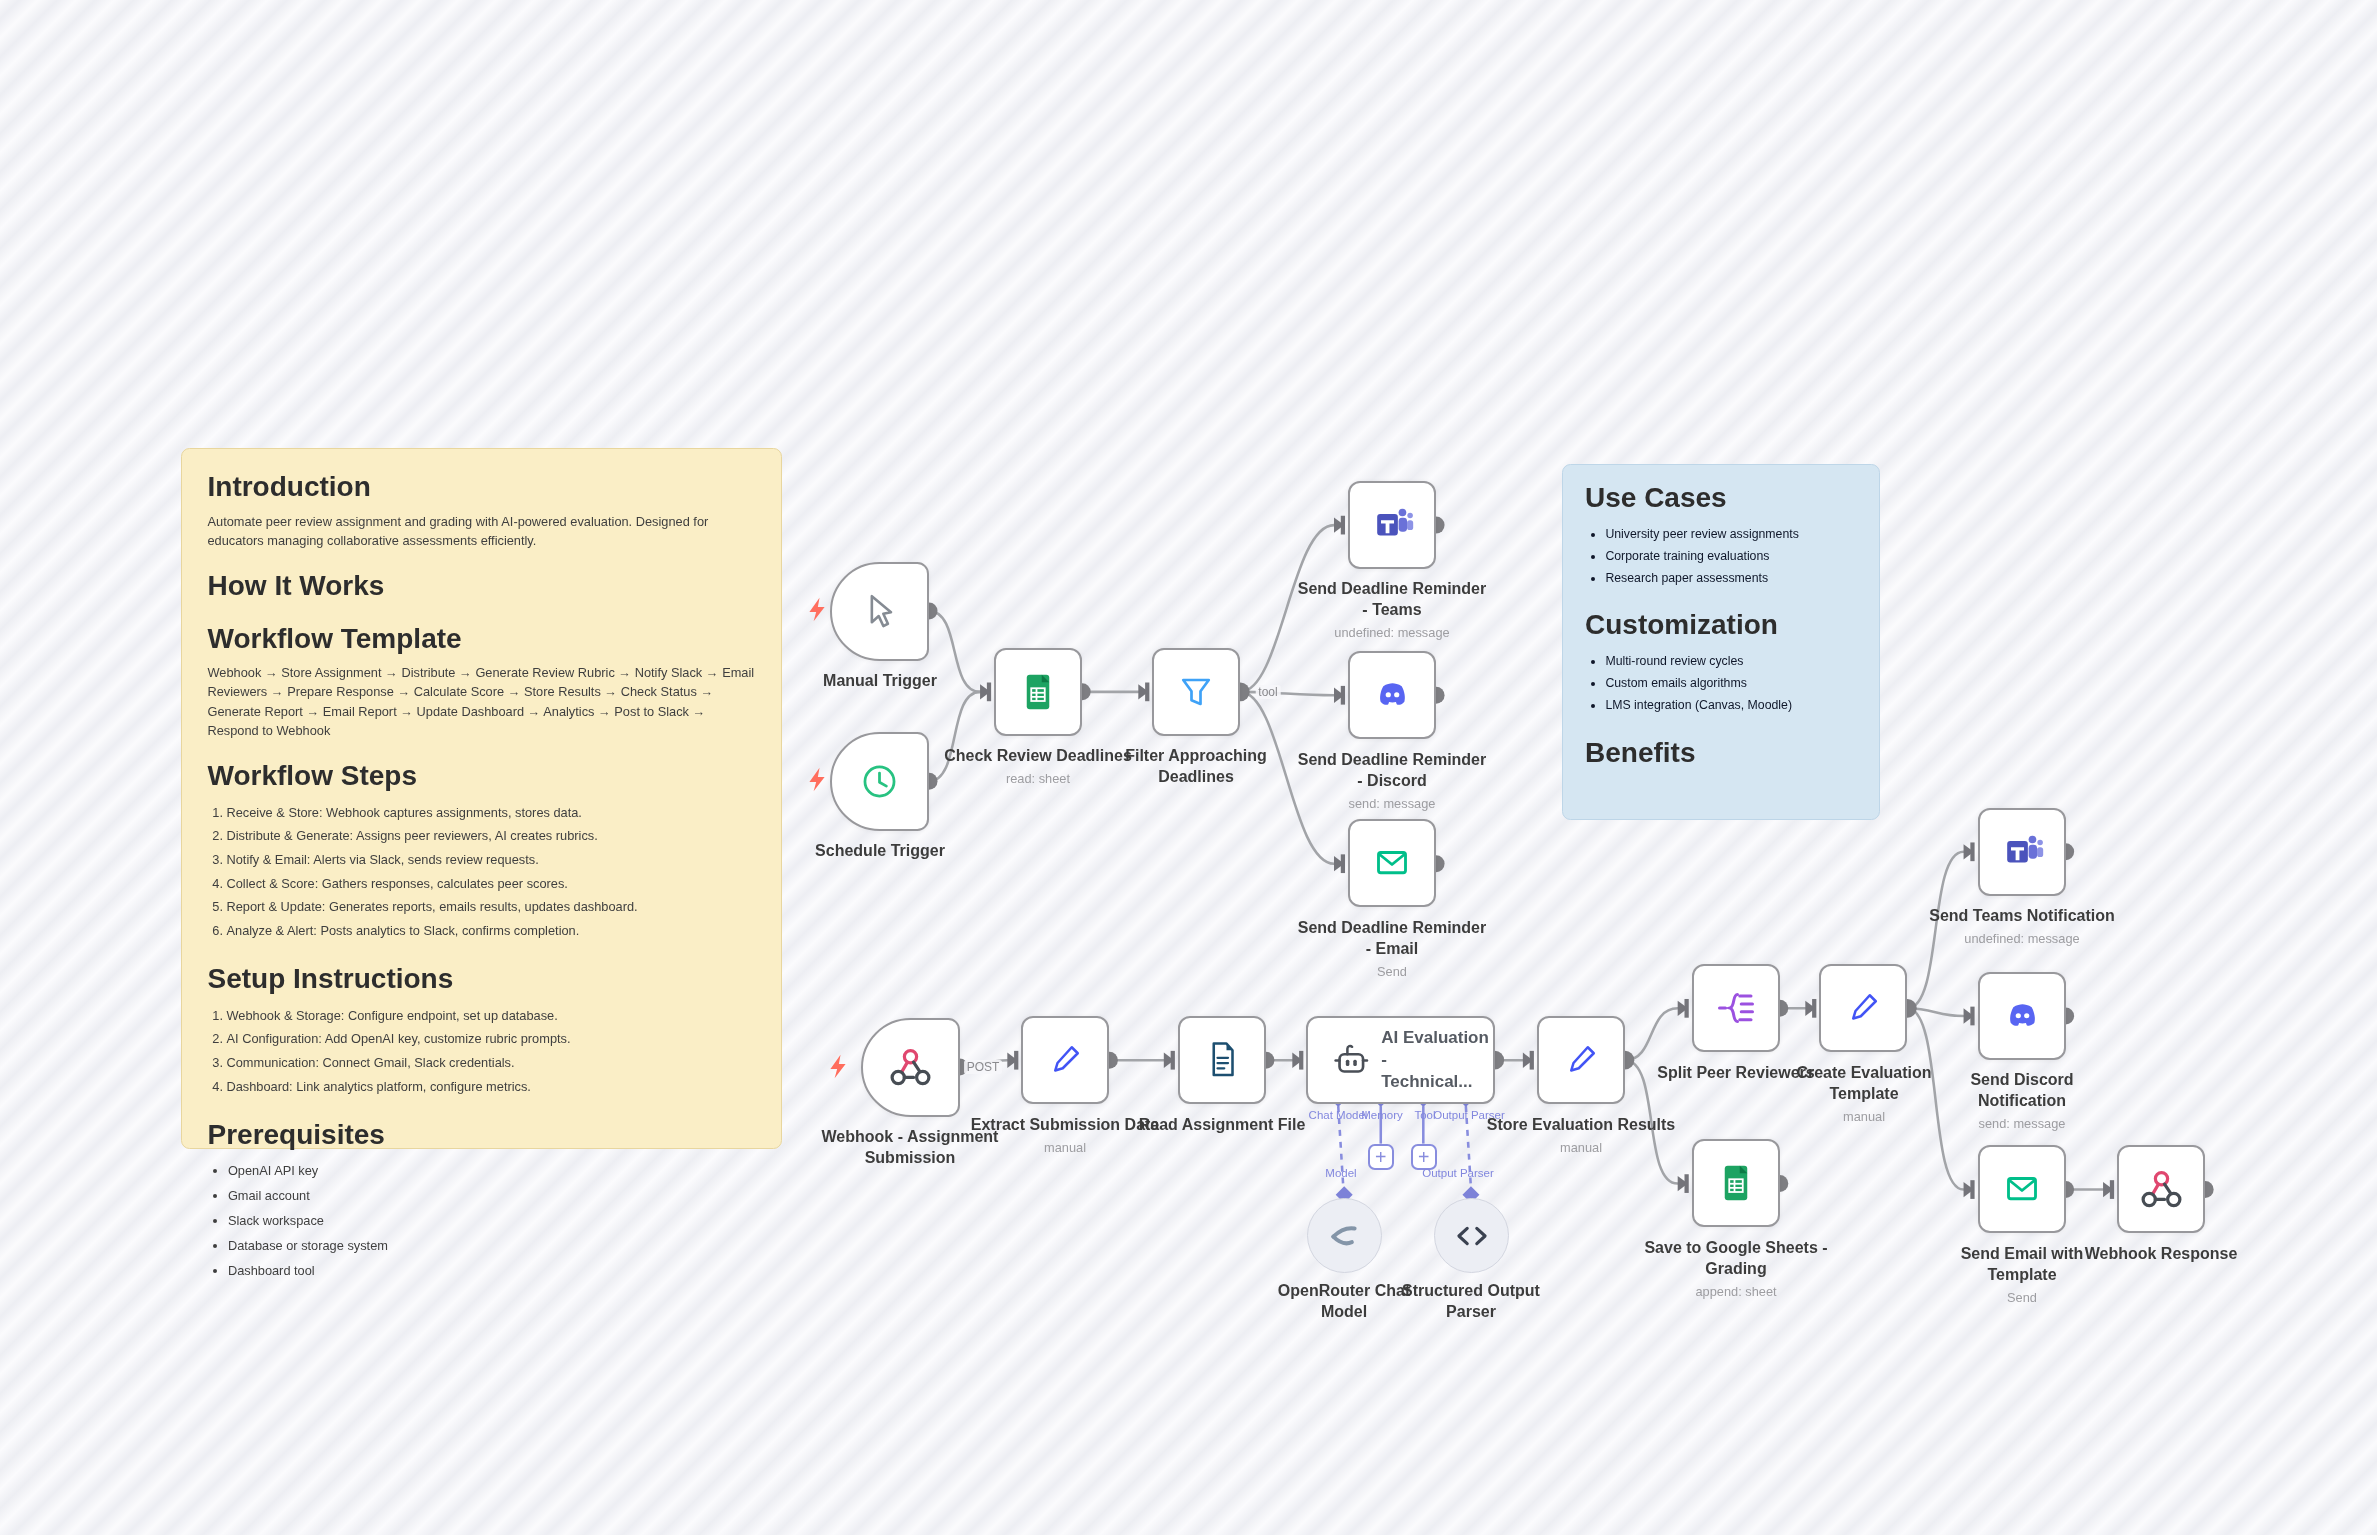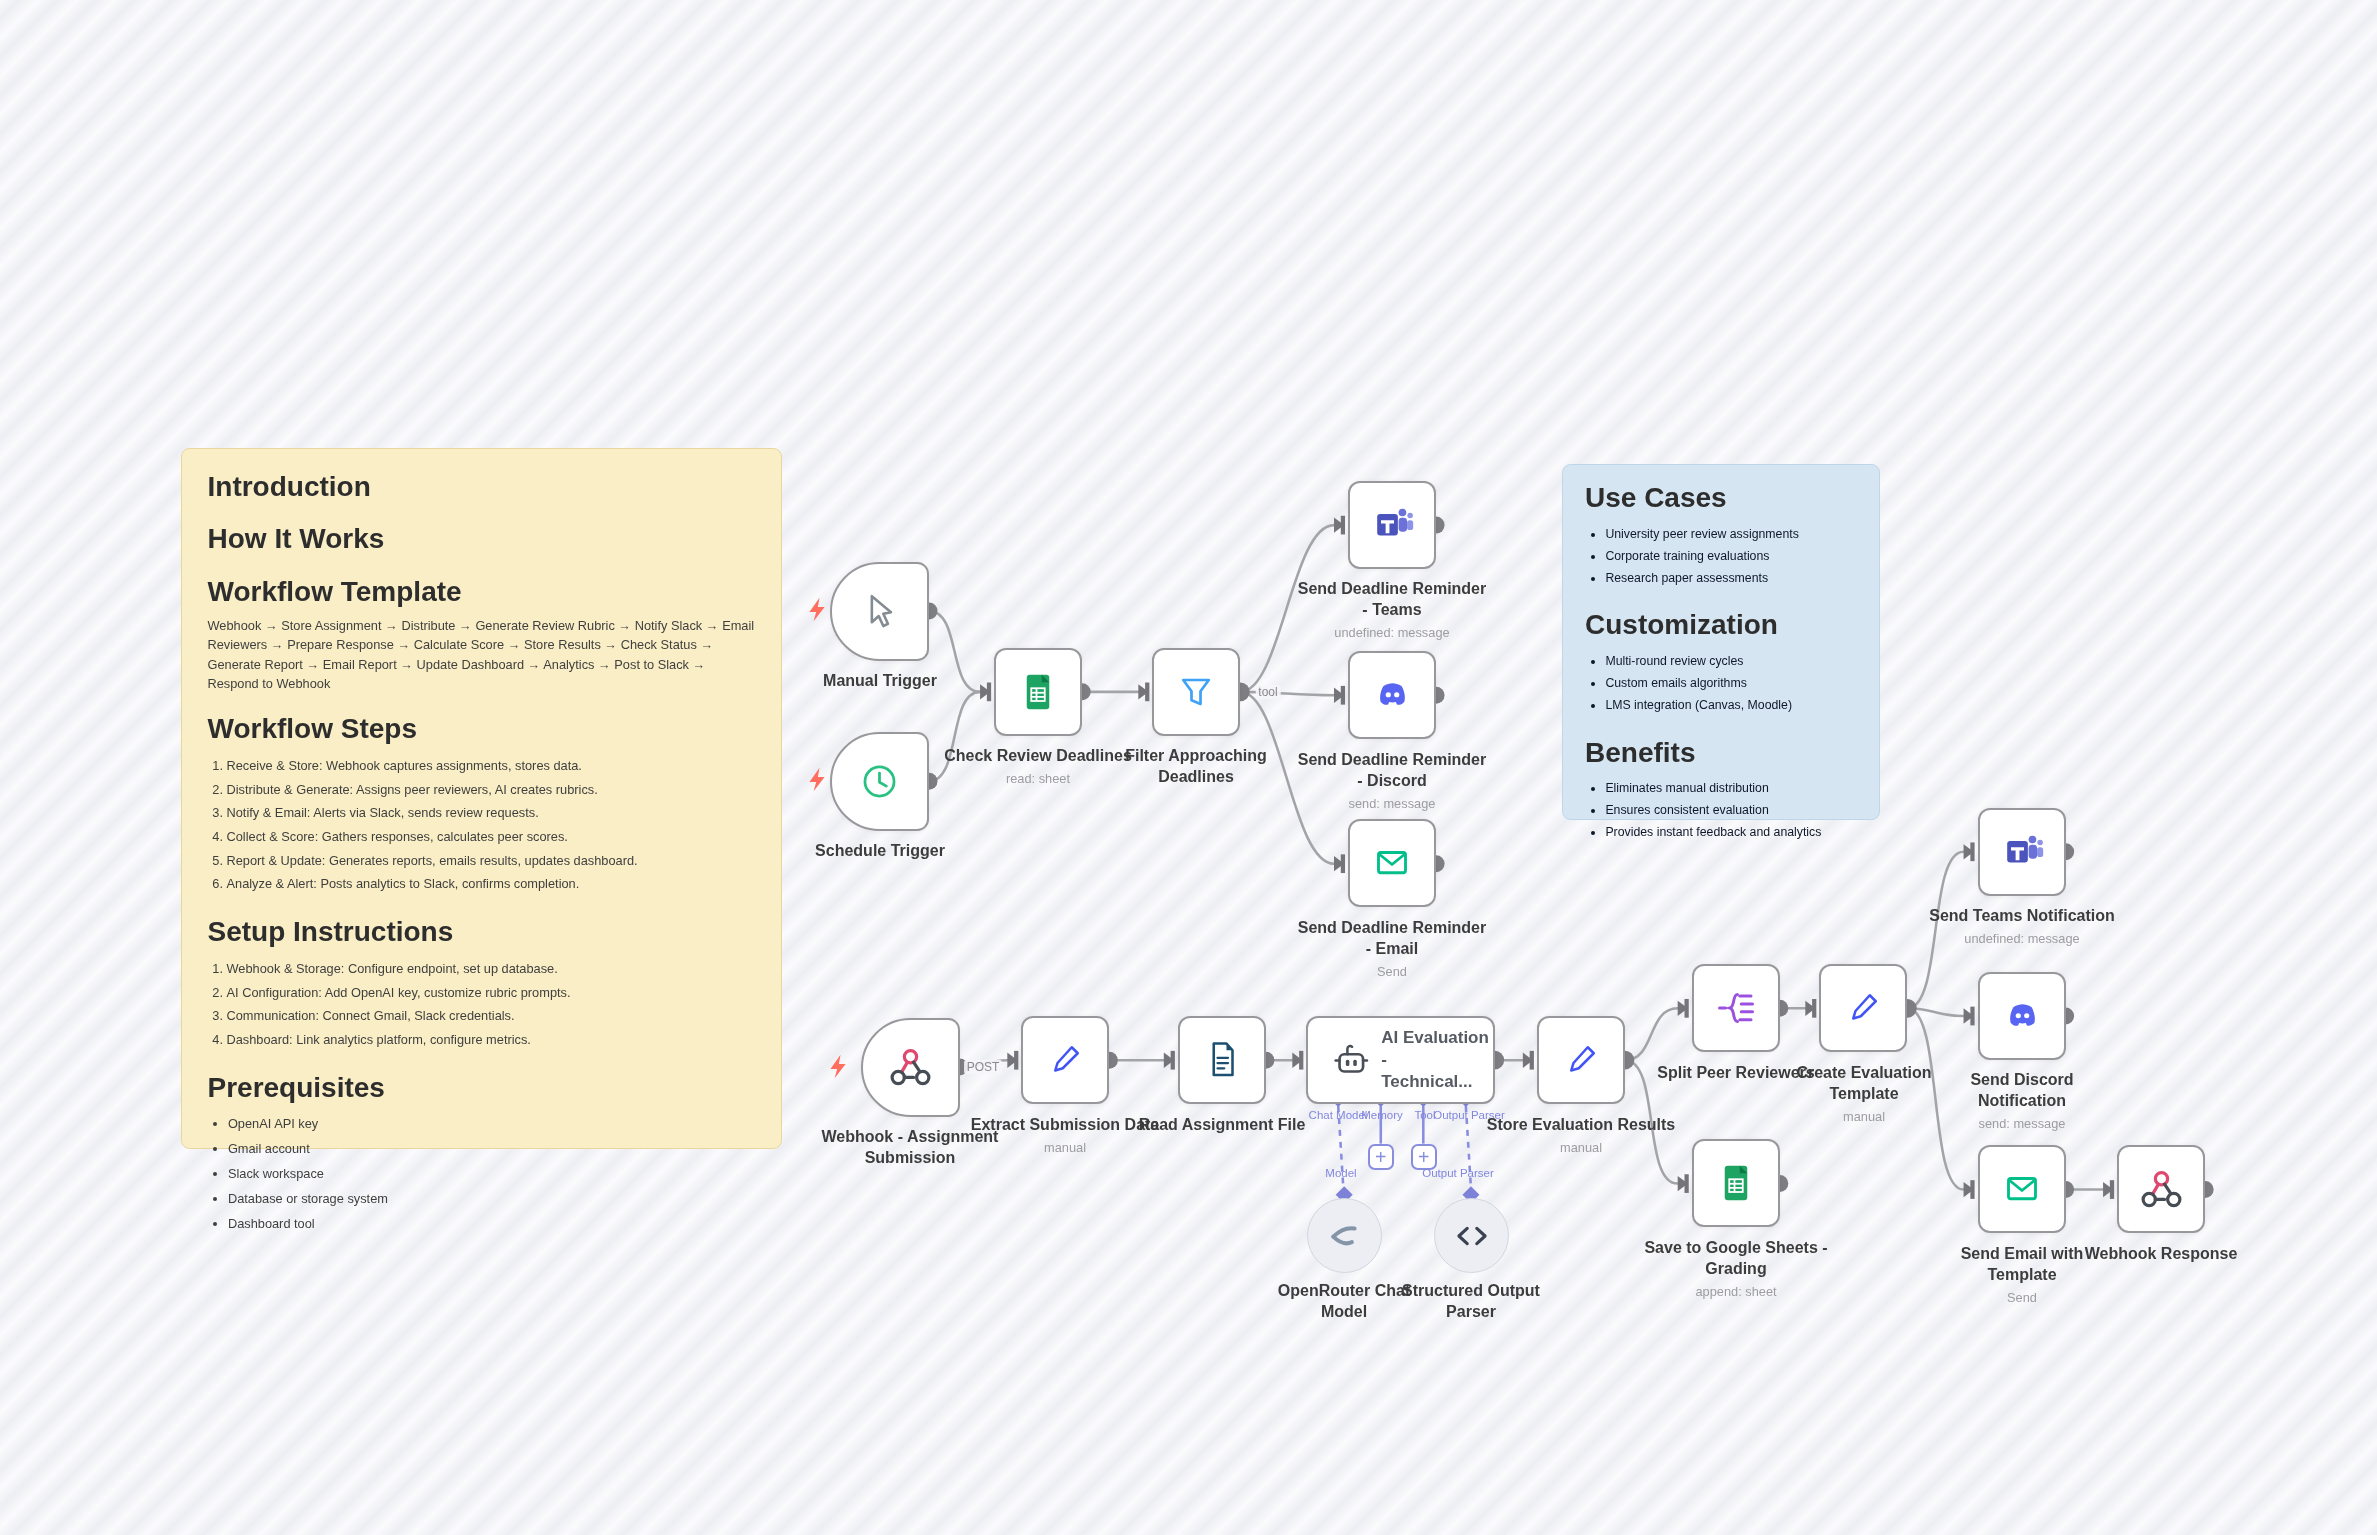--- a/index.html
+++ b/index.html
@@ -34,20 +34,21 @@
     border:1.7px solid #d3d6e0;display:flex;align-items:center;justify-content:center;box-sizing:border-box;}
   .bolt{position:absolute;z-index:3;}
 </style>
 </head>
 <body>
 
 <div class="canvas">
 
   <div class="note note-y" style="left:181px;top:448px;width:601px;height:701px;">
     <h2>Introduction</h2>
+    <p>Automate peer review assignment and grading with AI-powered evaluation. Designed for educators managing collaborative assessments efficiently.</p>
     <h2>How It Works</h2>
     <h2>Workflow Template</h2>
     <p>Webhook → Store Assignment → Distribute → Generate Review Rubric → Notify Slack → Email Reviewers → Prepare Response → Calculate Score → Store Results → Check Status → Generate Report → Email Report → Update Dashboard → Analytics → Post to Slack → Respond to Webhook</p>
     <h2>Workflow Steps</h2>
     <ol>
       <li>Receive &amp; Store: Webhook captures assignments, stores data.</li>
       <li>Distribute &amp; Generate: Assigns peer reviewers, AI creates rubrics.</li>
       <li>Notify &amp; Email: Alerts via Slack, sends review requests.</li>
       <li>Collect &amp; Score: Gathers responses, calculates peer scores.</li>
       <li>Report &amp; Update: Generates reports, emails results, updates dashboard.</li>
@@ -77,25 +78,20 @@
       <li>Corporate training evaluations</li>
       <li>Research paper assessments</li>
     </ul>
     <h2>Customization</h2>
     <ul>
       <li>Multi-round review cycles</li>
       <li>Custom emails algorithms</li>
       <li>LMS integration (Canvas, Moodle)</li>
     </ul>
     <h2>Benefits</h2>
-    <ul>
-      <li>Eliminates manual distribution</li>
-      <li>Ensures consistent evaluation</li>
-      <li>Provides instant feedback and analytics</li>
-    </ul>
   </div>
 
   <svg class="edges" width="2377" height="1536" viewBox="0 0 2794 1805">
     <g fill="none" stroke="#a2a4a8" stroke-width="3" stroke-linecap="round">
       <path d="M1092 718 C1130 718 1114 813 1152 813"></path>
       <path d="M1092 918 C1130 918 1114 813 1152 813"></path>
       <path d="M1272 813 H1338"></path>
       <path d="M1458 813 C1506 813 1518 617 1568 617"></path>
       <path d="M1458 813 C1500 813 1524 817 1568 817"></path>
       <path d="M1458 813 C1506 813 1518 1015 1568 1015"></path>

